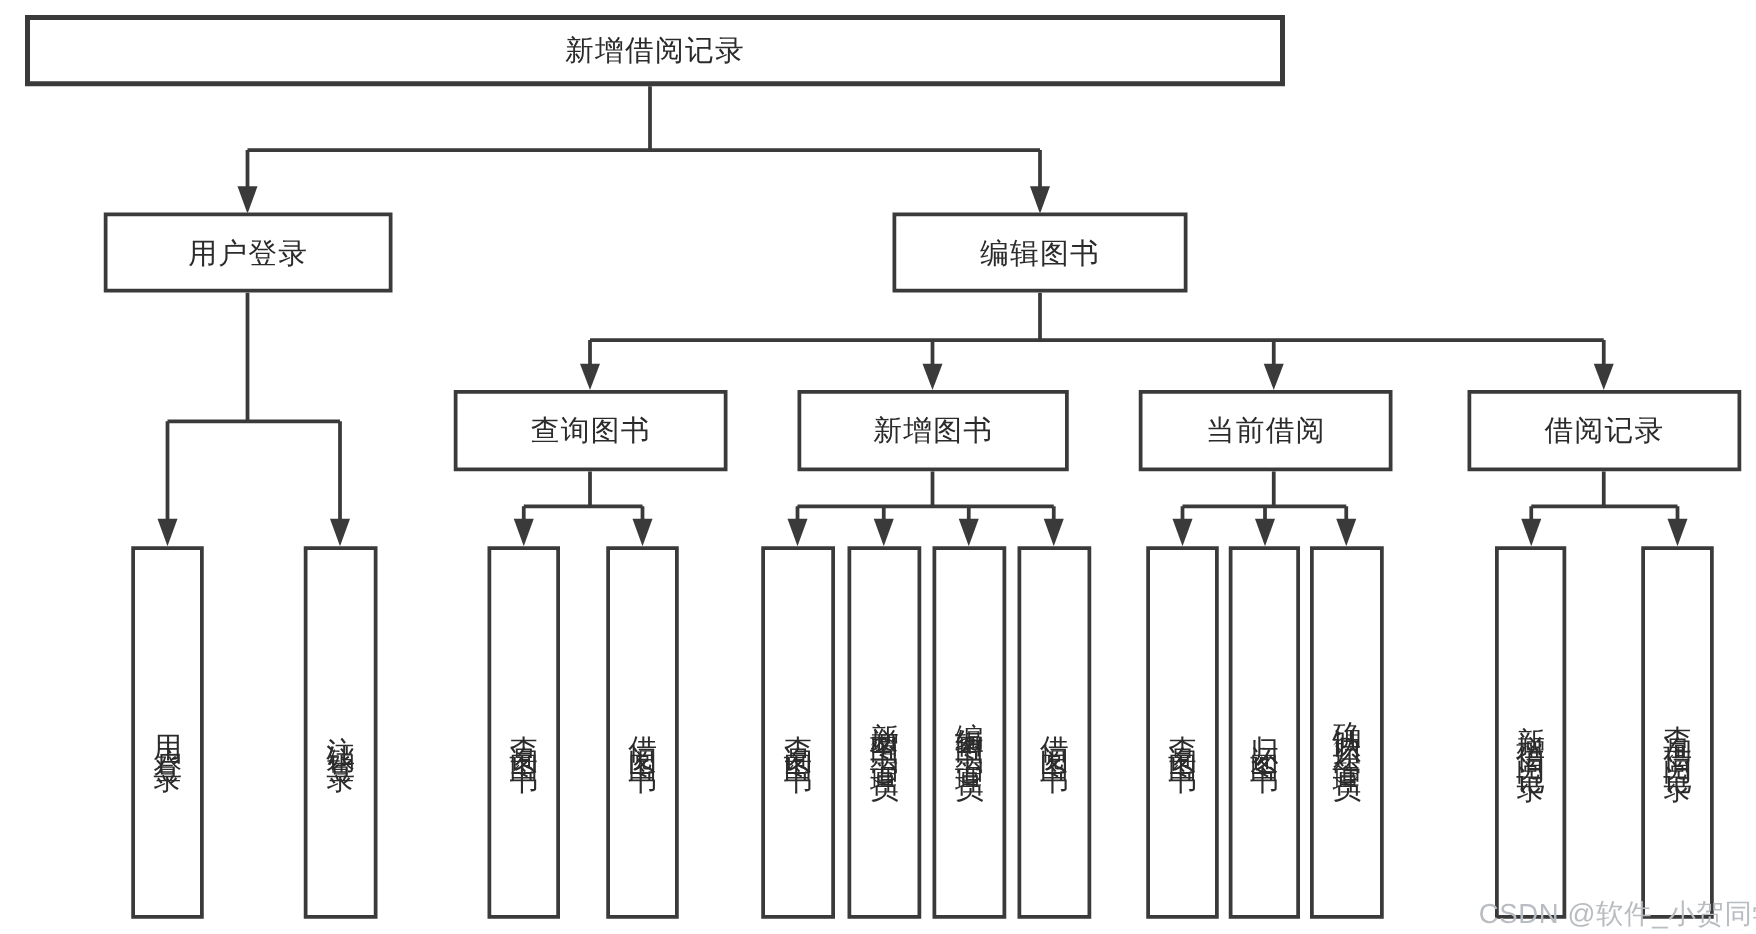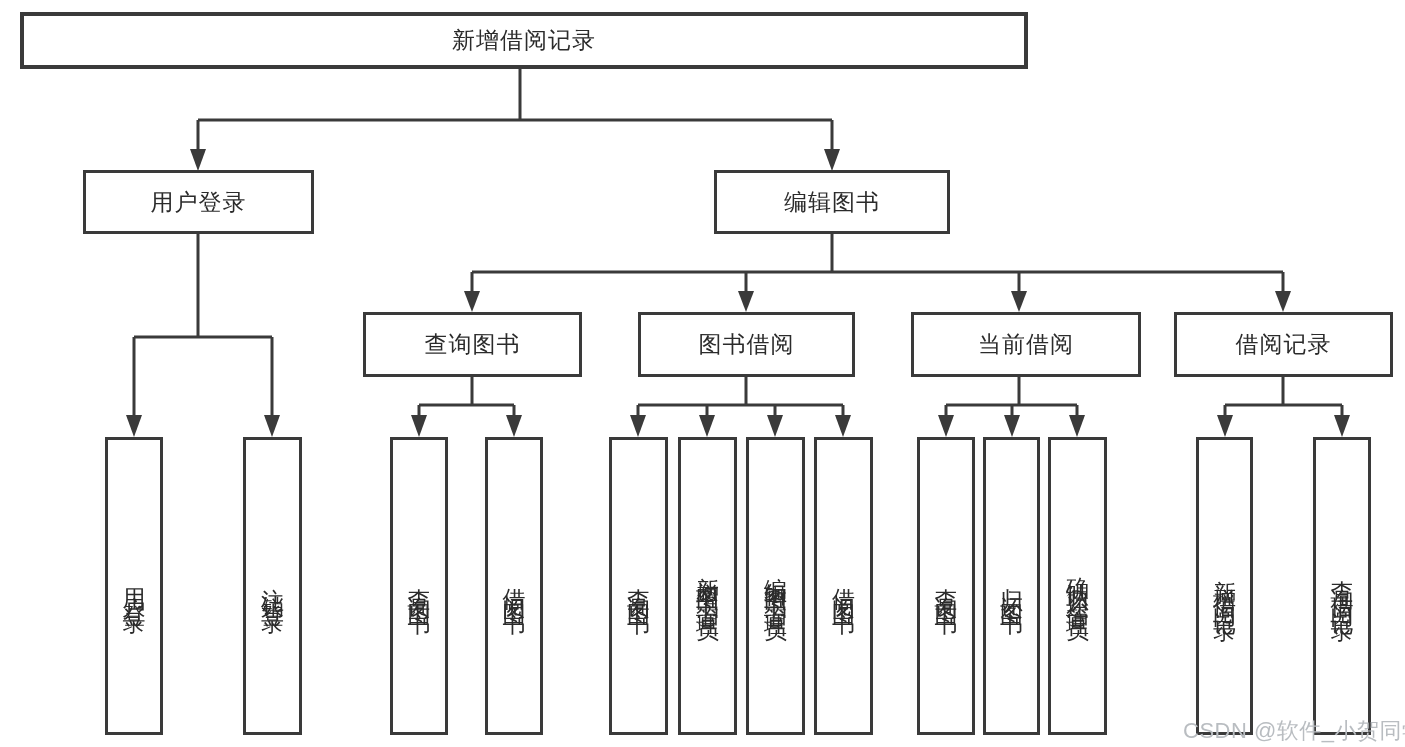--- a/index.html
+++ b/index.html
@@ -87,23 +87,23 @@
     <span>用户登录</span>
   </div>
   <div class="node h-node" style="left:714px;top:170px;width:236px;height:64px;">
     <span>编辑图书</span>
   </div>
 
   <div class="node h-node" style="left:363px;top:312px;width:219px;height:65px;">
     <span>查询图书</span>
   </div>
   <div class="node h-node" style="left:638px;top:312px;width:217px;height:65px;">
-    <span>图书借阅</span>
+    <span>新增图书</span>
   </div>
-  <div class="node h-node" style="left:911px;top:312px;width:230px;height:65px;">
+  <div class="node h-node" style="left:911px;top:312px;width:203px;height:65px;">
     <span>当前借阅</span>
   </div>
   <div class="node h-node" style="left:1174px;top:312px;width:219px;height:65px;">
     <span>借阅记录</span>
   </div>
 
   <div class="node v-node" style="left:105px;width:58px;">
     <span class="vtext">用户登录</span>
   </div>
   <div class="node v-node" style="left:243px;width:59px;">

